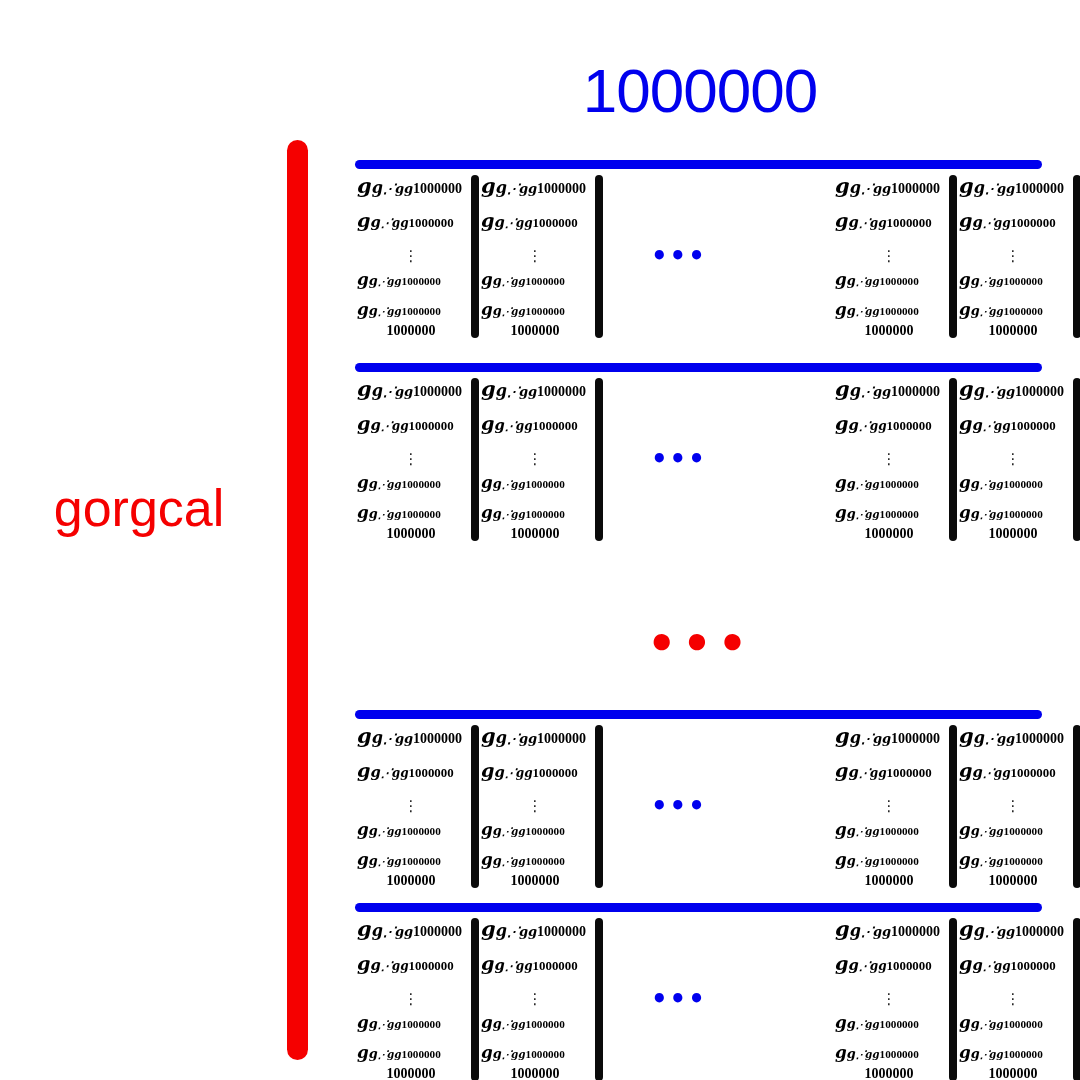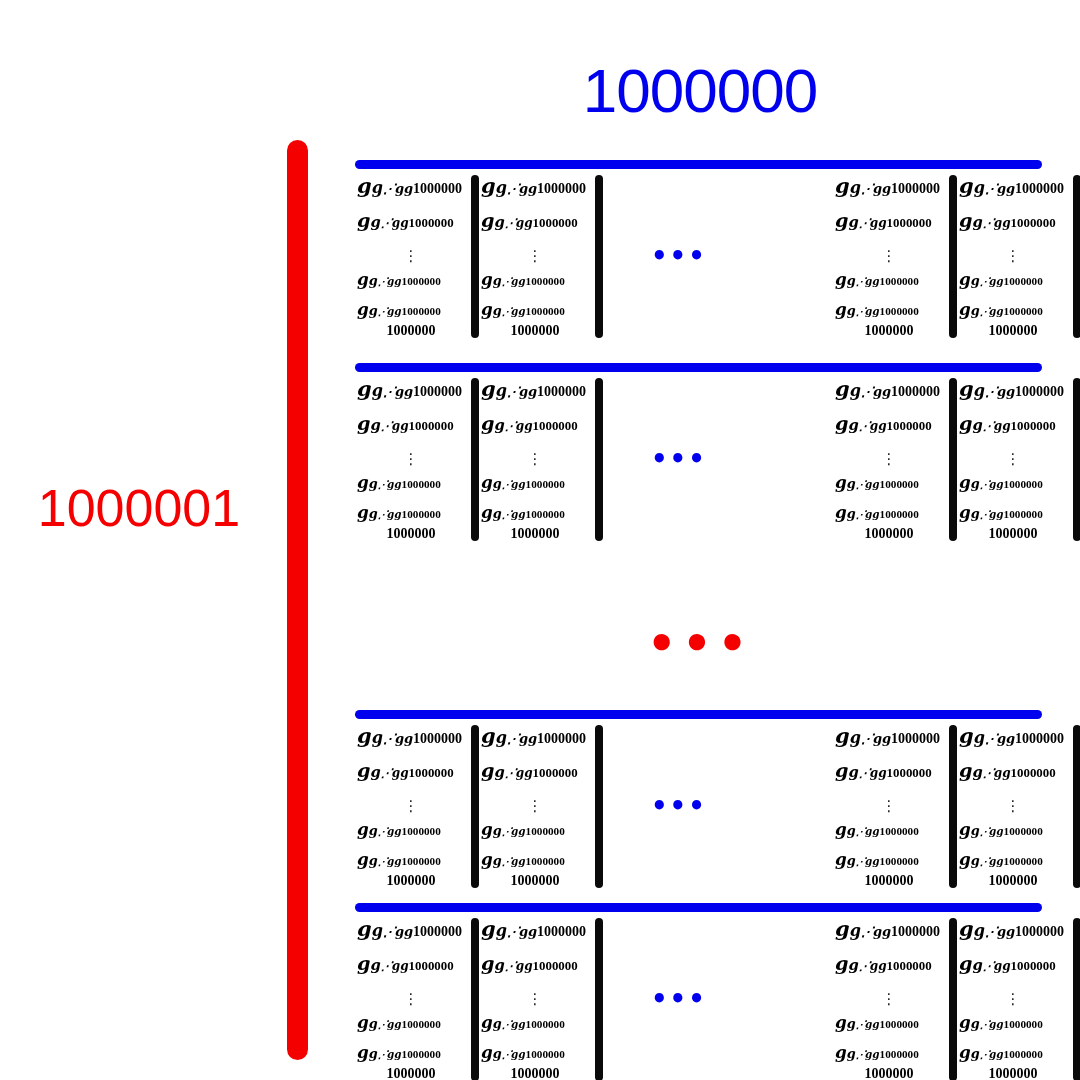--- a/index.html
+++ b/index.html
@@ -170,21 +170,21 @@
     font-weight:bold;
     letter-spacing:6px;
   }
 </style>
 </head>
 <body>
 
 <div id="title" style="color: rgb(0, 0, 238);">1000000</div>
 
 <div id="left-label" style="color: rgb(245, 0, 0);">
-  <div>1000001</div>
+  <div>gorgcal</div>
 </div>
 
 <div id="red-bar" style="background: rgb(245, 0, 0);"></div>
 
 <div id="matrix">
     <div class="row-block" style="top:0px;height:182px;">
       <div class="blue-rule" style="background:#0000ee;"></div>
       <div class="row-inner">
         <div class="cell" style="left:0px;">
           <div class="entry" style="top:0px;height:34px;">

